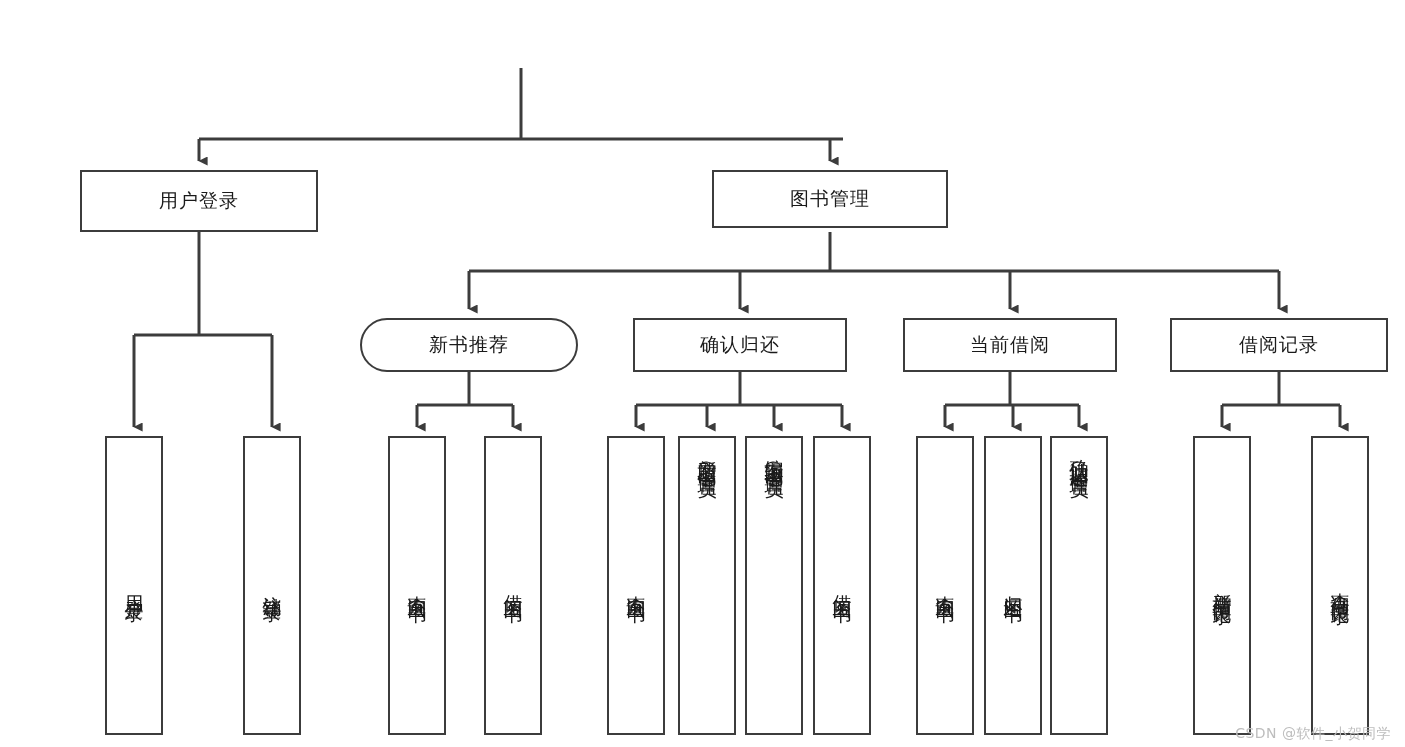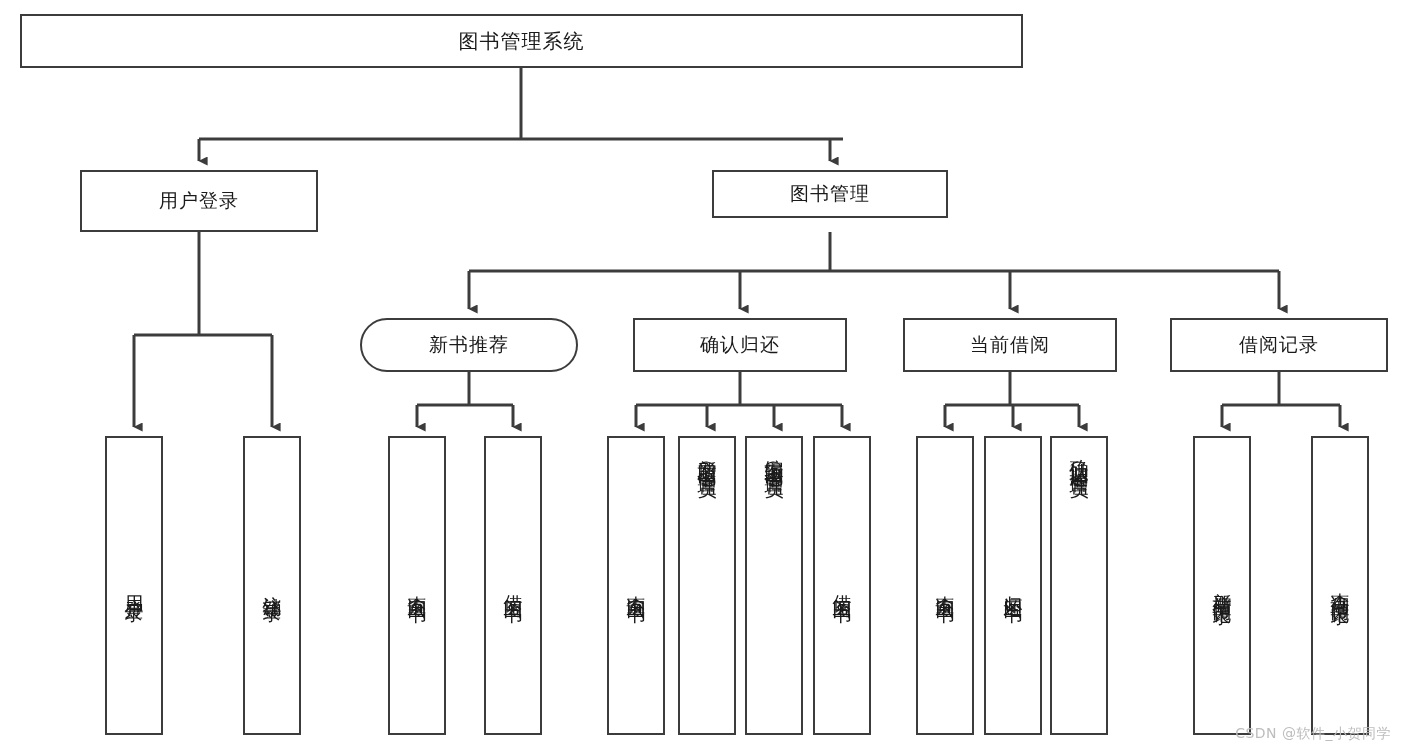--- a/index.html
+++ b/index.html
@@ -119,28 +119,25 @@
       <path d="M1013,405 L1013,427" marker-end="url(#arrowhead)"></path>
       <path d="M1079,405 L1079,427" marker-end="url(#arrowhead)"></path>
 
       <path d="M1279,372 L1279,405"></path>
       <path d="M1222,405 L1340,405"></path>
       <path d="M1222,405 L1222,427" marker-end="url(#arrowhead)"></path>
       <path d="M1340,405 L1340,427" marker-end="url(#arrowhead)"></path>
     </g>
   </svg>
 
-  <div class="node root" style="left:20px;top:14px;width:1003px;height:54px;">
-    <span class="node-label">图书管理系统</span>
-  </div>
 
   <div class="node level2" style="left:80px;top:170px;width:238px;height:62px;">
     <span class="node-label">用户登录</span>
   </div>
-  <div class="node level2" style="left:712px;top:170px;width:236px;height:48px;">
+  <div class="node level2" style="left:712px;top:170px;width:236px;height:58px;">
     <span class="node-label">图书管理</span>
   </div>
 
   <div class="node level2" style="left:360px;top:318px;width:218px;height:54px;border-radius:27px;">
     <span class="node-label">新书推荐</span>
   </div>
   <div class="node level2" style="left:633px;top:318px;width:214px;height:54px;">
     <span class="node-label">确认归还</span>
   </div>
   <div class="node level2" style="left:903px;top:318px;width:214px;height:54px;">

